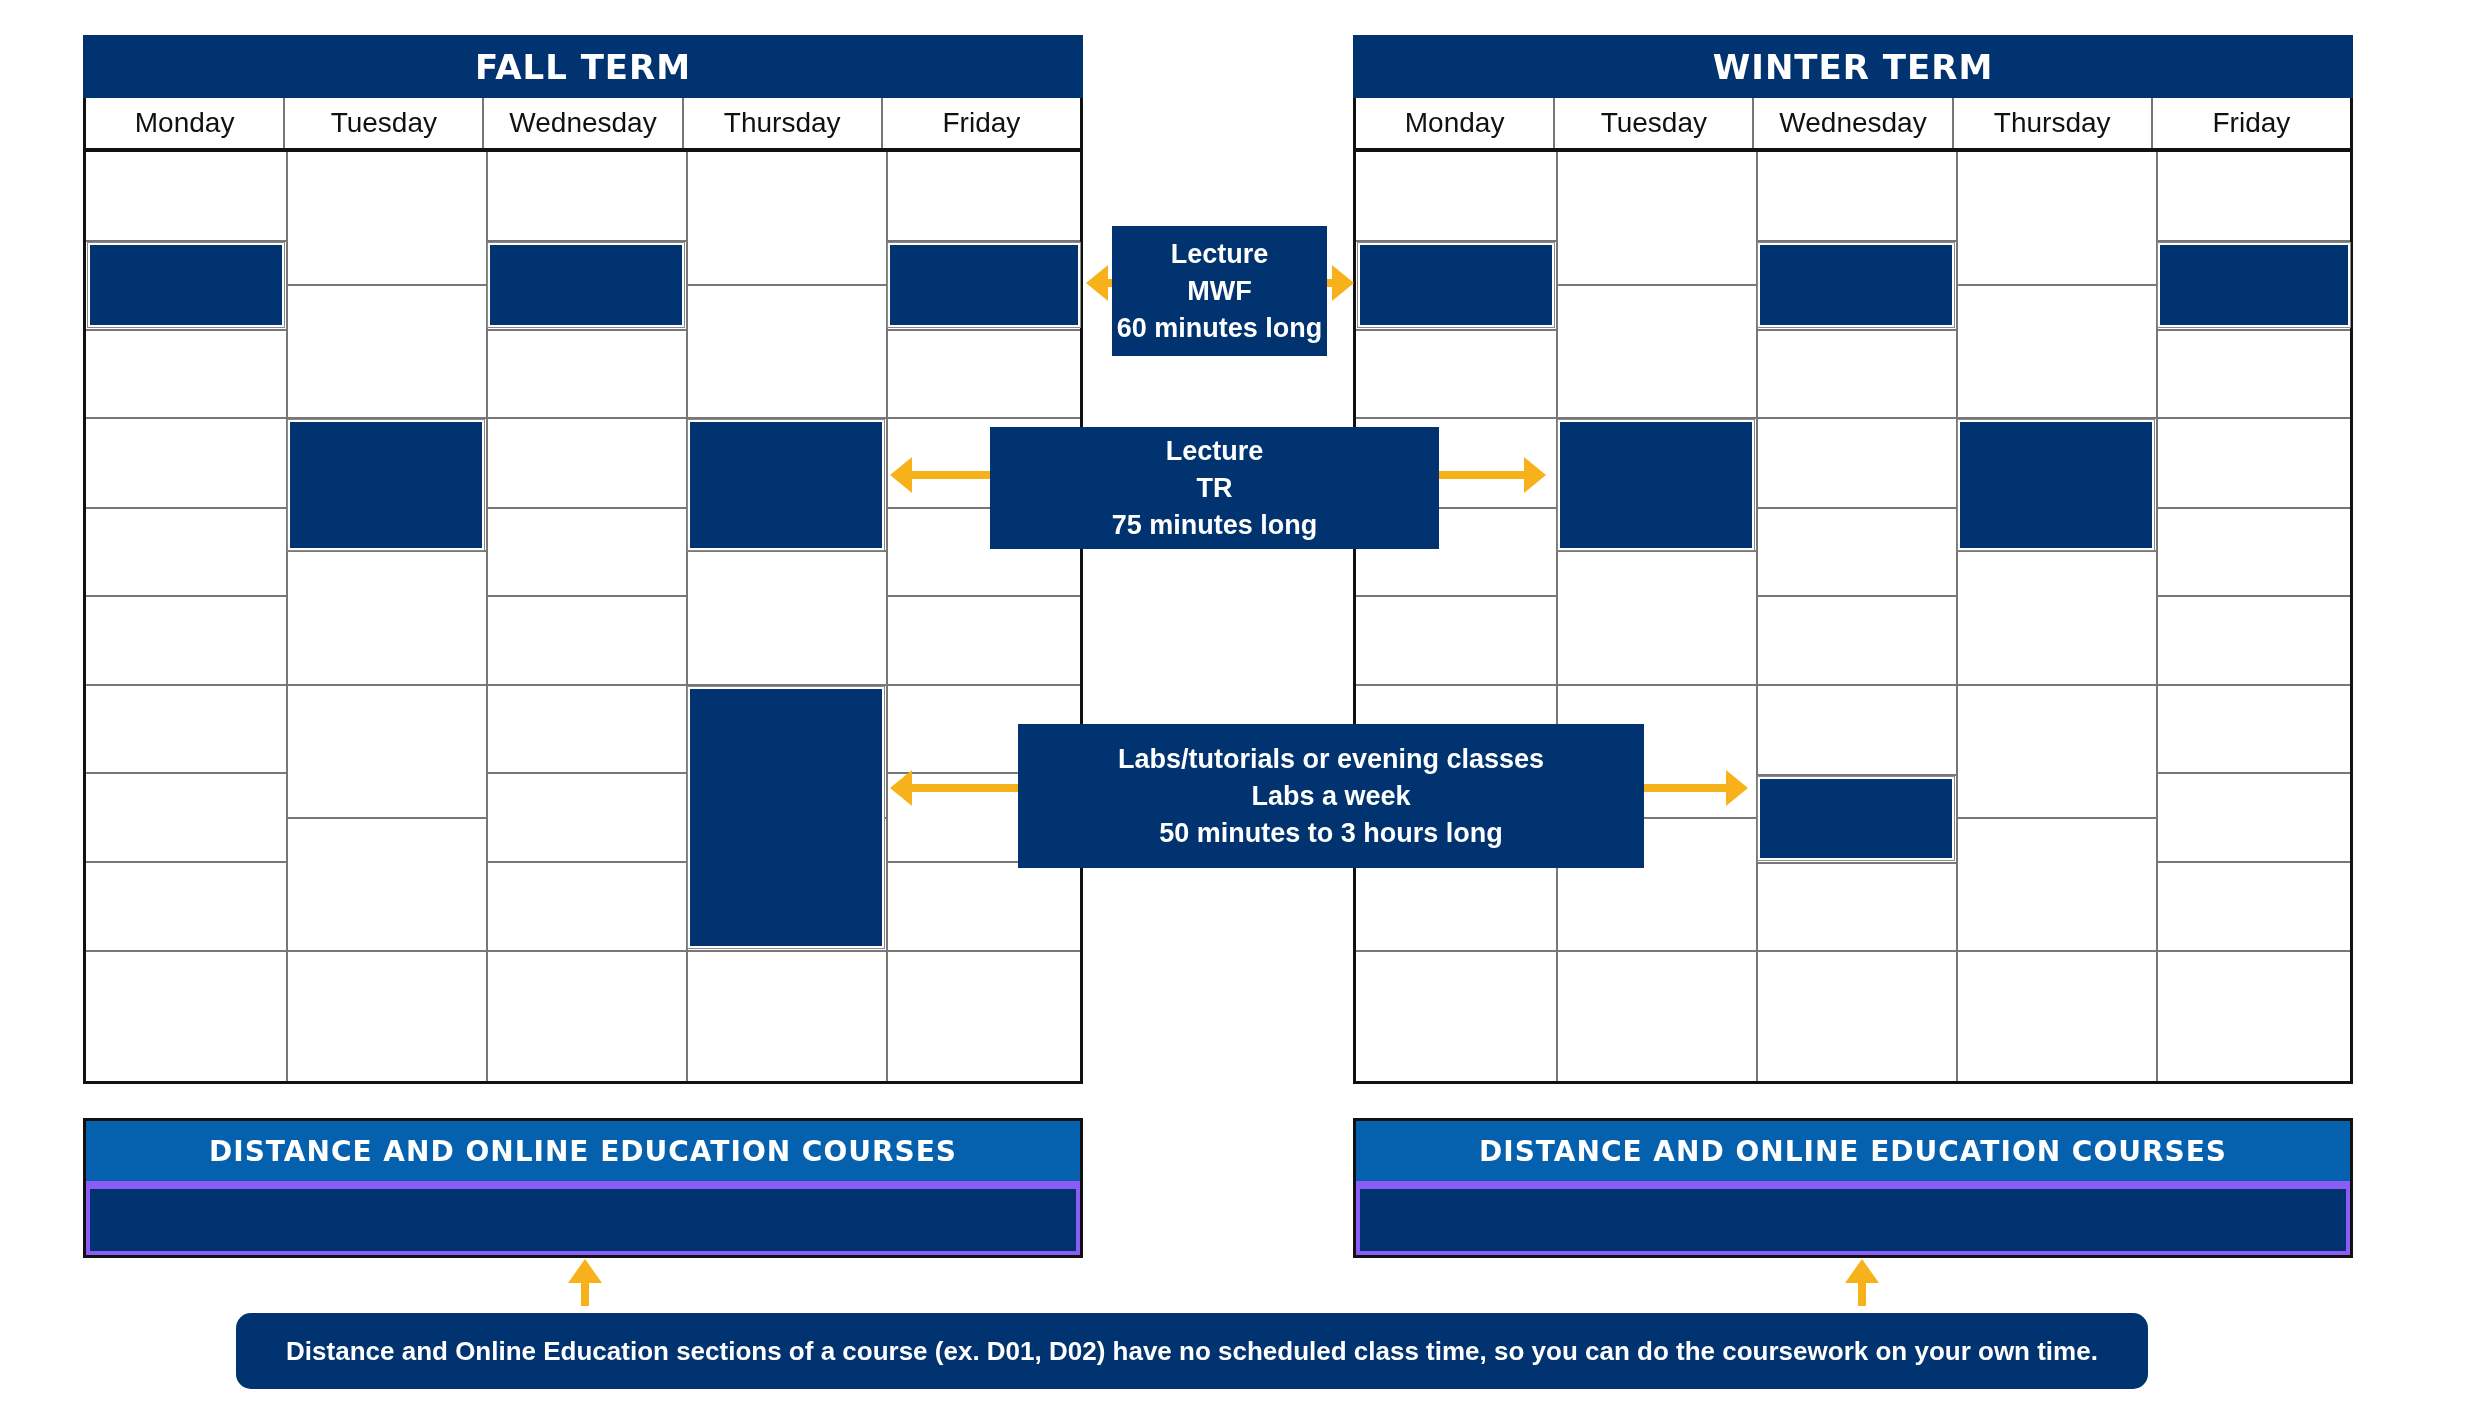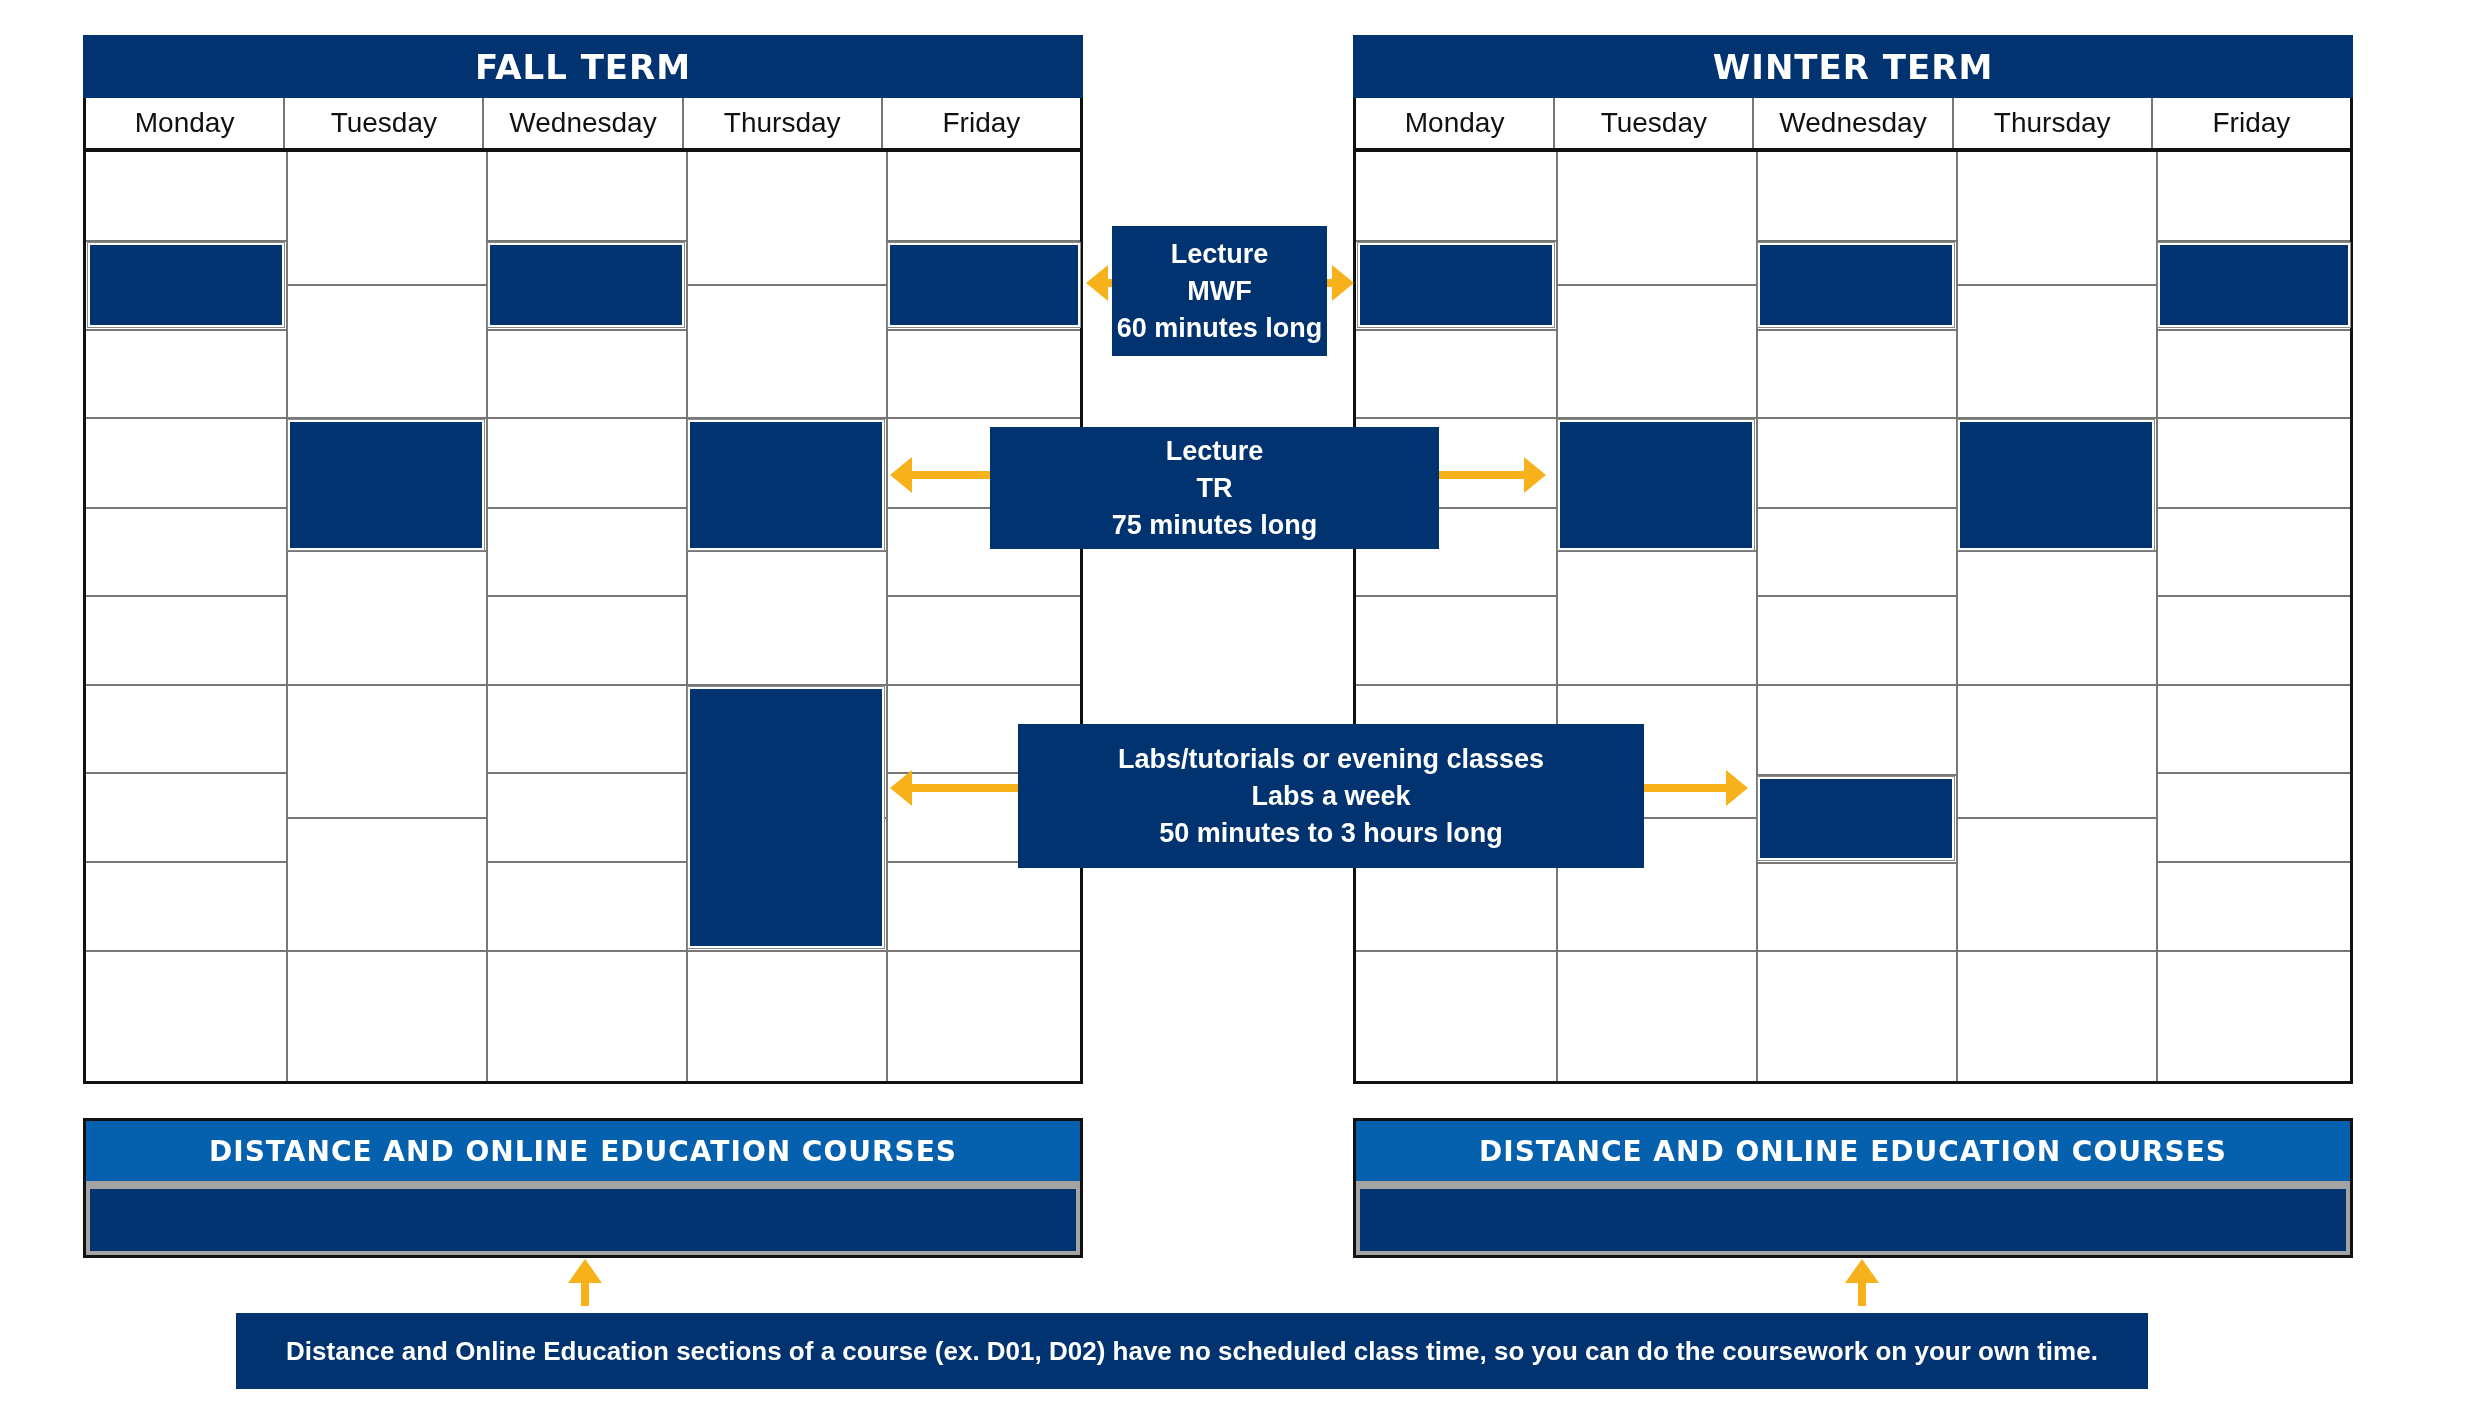--- a/index.html
+++ b/index.html
@@ -13,21 +13,21 @@
   .col { position:absolute; top:0; bottom:0; border-right:2px solid #777; }
   .col:last-child { border-right:none; }
   .hline { position:absolute; left:0; right:0; height:0; border-top:2px solid #777; }
   .block { position:absolute; background:#00336f; outline:2px solid #fff; box-shadow:0 0 0 3px #8a8a8a; }
   .callout { background:#00336f; color:#fff; font-weight:bold; font-size:27px; line-height:37px; text-align:center; display:flex; flex-direction:column; align-items:center; justify-content:center; }
   .arrow-h { position:absolute; height:8px; background:#f7b21b; }
   .arrow-v { position:absolute; width:8px; background:#f7b21b; }
   .tip-l { position:absolute; width:0; height:0; border-top:18px solid transparent; border-bottom:18px solid transparent; border-right:22px solid #f7b21b; }
   .tip-r { position:absolute; width:0; height:0; border-top:18px solid transparent; border-bottom:18px solid transparent; border-left:22px solid #f7b21b; }
   .tip-u { position:absolute; width:0; height:0; border-left:17px solid transparent; border-right:17px solid transparent; border-bottom:24px solid #f7b21b; }
-  .doe { border:3px solid #111; background:#a3a3a3;padding-left:35px; }
+  .doe { border:3px solid #111; background:#8b5cf6;padding-left:35px; }
   .doe-header { position:absolute; left:0; right:0; top:0; height:60px; background:#0560ad; color:#fff; font-weight:bold; font-size:28px; letter-spacing:1px; display:flex; align-items:center; justify-content:center; font-family:"DejaVu Sans", sans-serif; }
   .doe-body { position:absolute; left:4px; right:4px; top:68px; height:62px; background:#00336f; }
   .note { background:#00336f; color:#fff; font-weight:bold; font-size:26px; display:flex; align-items:center; justify-content:center; }
 </style>
 </head>
 <body>
 
 <div class="abs term-header" style="left:83px; top:27px; width:1000px; height:64px;">
   <span>FALL TERM</span>
 </div>
@@ -211,15 +211,15 @@
 <div class="abs doe" style="left:1353px; top:1110px; width:1000px; height:140px;">
   <div class="doe-header">DISTANCE AND ONLINE EDUCATION COURSES</div>
   <div class="doe-body"></div>
 </div>
 
 <div class="tip-u" style="left:568px; top:1259px;"></div>
 <div class="arrow-v" style="left:581px; top:1282px; height:24px;"></div>
 <div class="tip-u" style="left:1845px; top:1259px;"></div>
 <div class="arrow-v" style="left:1858px; top:1282px; height:24px;"></div>
 
-<div class="abs note" style="left:236px; top:1305px; width:1912px; height:76px;">
+<div class="abs note" style="left:236px; top:1305px; width:1912px; height:76px;border-radius:15px;">
   <span>Distance and Online Education sections of a course (ex. D01, D02) have no scheduled class time, so you can do the coursework on your own time.</span>
 </div>
 
 </body></html>

